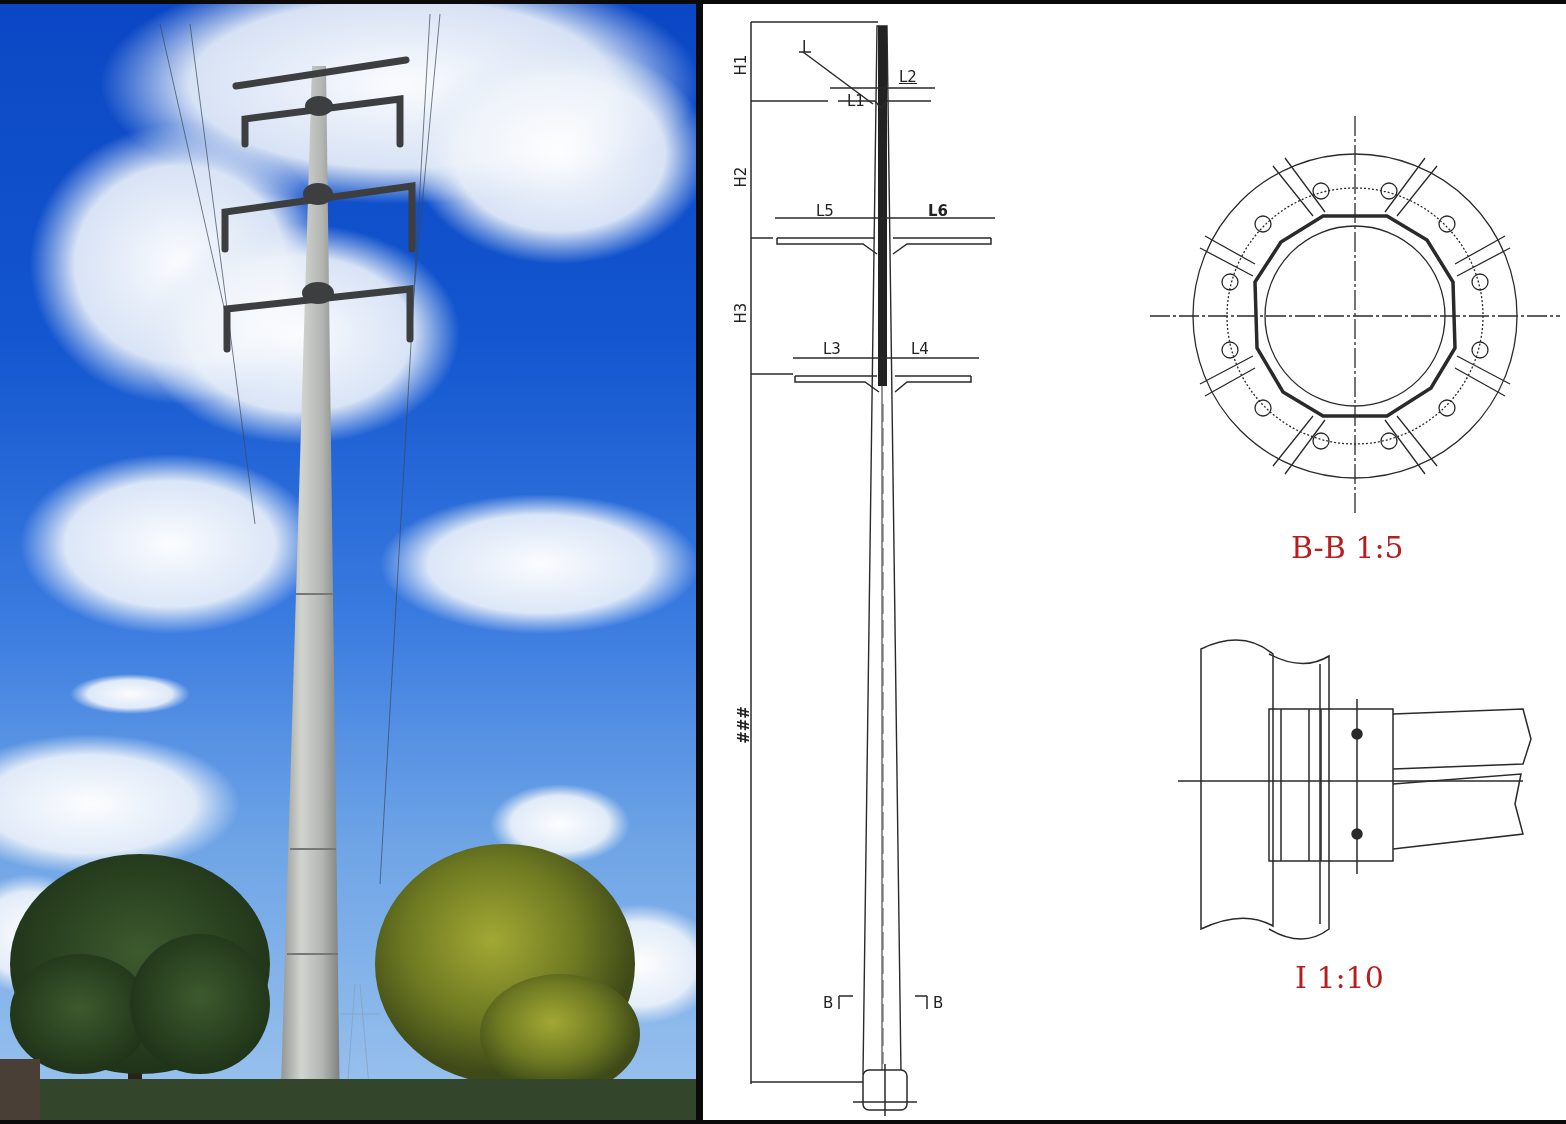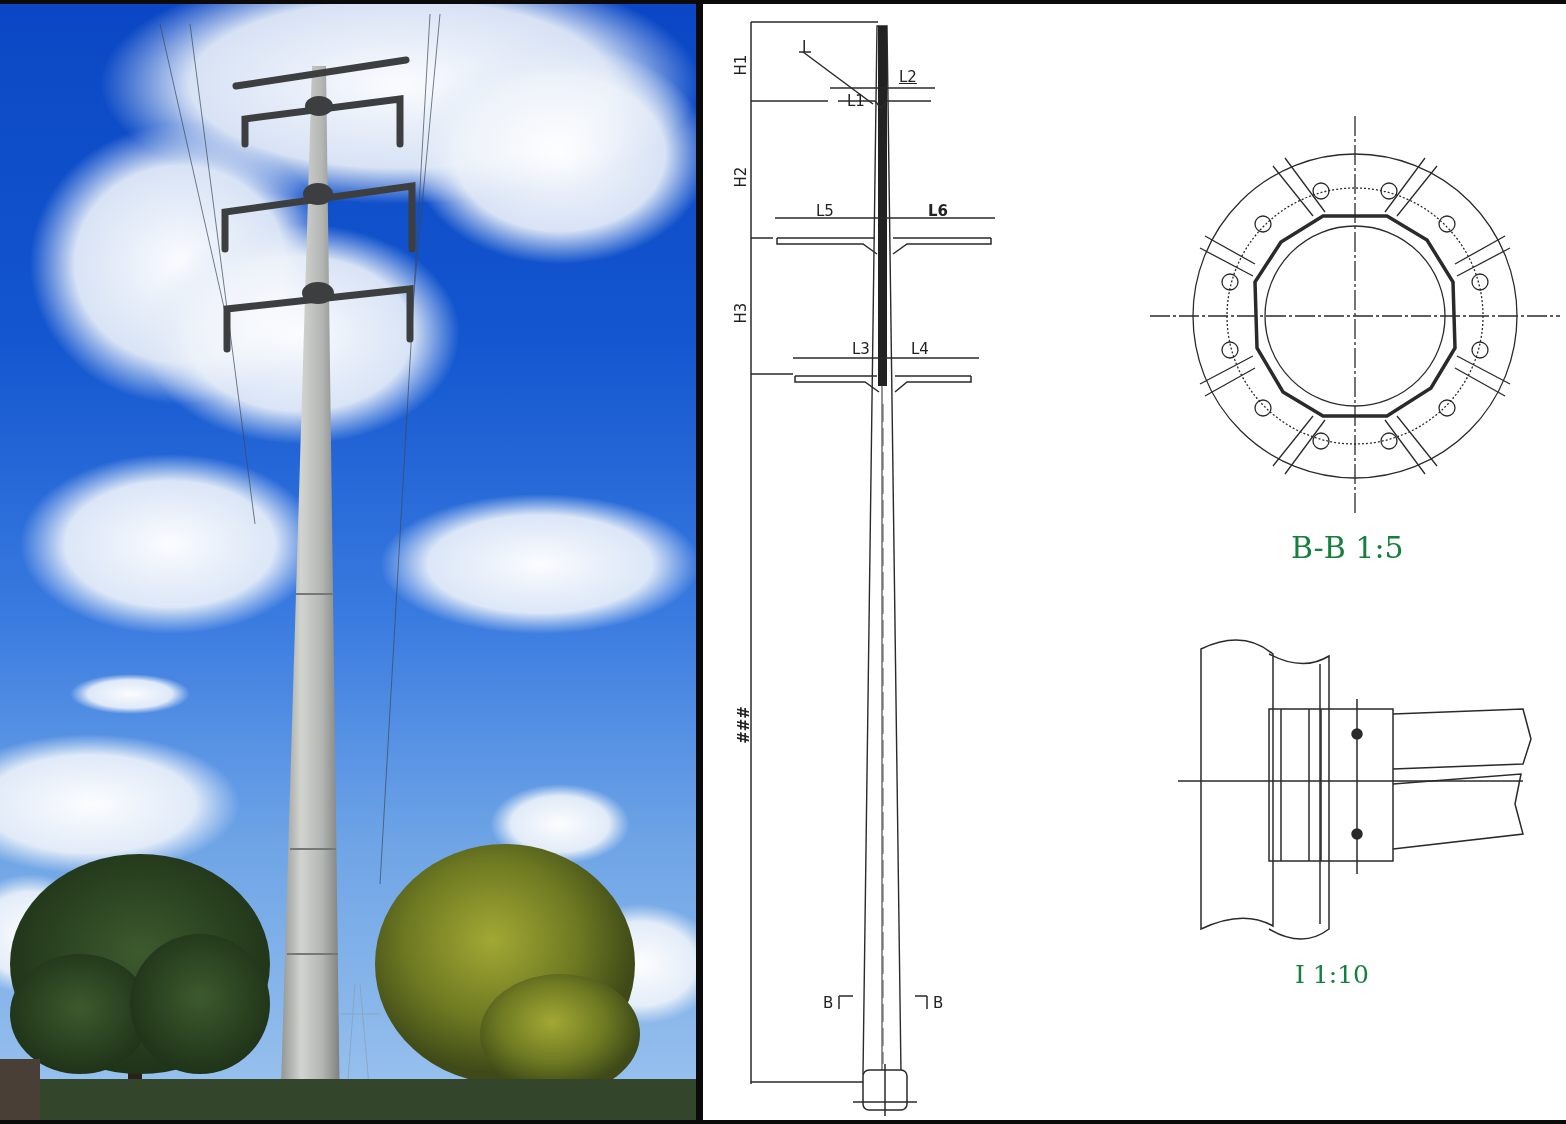--- a/index.html
+++ b/index.html
@@ -2,21 +2,21 @@
 <html><head>
 <meta charset="utf-8">
 <style>
   html,body{margin:0;padding:0;background:#111;}
   body{width:1566px;height:1124px;position:relative;overflow:hidden;font-family:"DejaVu Sans",sans-serif;}
   .frame{position:absolute;left:0;top:0;width:1566px;height:1124px;background:#0a0a0a;}
   .photo{position:absolute;left:0;top:4px;width:696px;height:1116px;overflow:hidden;
     background:linear-gradient(180deg,#0b47c4 0%,#1356cf 30%,#3a7be0 55%,#6ea4e6 75%,#9cc4ee 100%);}
   .drawing{position:absolute;left:703px;top:4px;width:863px;height:1116px;background:#ffffff;overflow:hidden;}
   svg{position:absolute;left:0;top:0;}
-  .label{position:absolute;font-family:"DejaVu Serif",serif;color:#15803d;white-space:nowrap;}
+  .label{position:absolute;font-family:"DejaVu Serif",serif;color:#b91c1c;white-space:nowrap;}
   .lbl-small{font-family:"DejaVu Sans",sans-serif;font-size:15px;color:#222;position:absolute;}
 </style>
 </head>
 <body>
 
 <div class="frame">
 
   <div class="photo">
     <svg width="696" height="1116" viewBox="0 0 696 1116">
       <defs>
@@ -198,22 +198,22 @@
     <div class="lbl-small" style="left:28px;top:52px;transform:rotate(-90deg);">H1</div>
     <div class="lbl-small" style="left:28px;top:164px;transform:rotate(-90deg);">H2</div>
     <div class="lbl-small" style="left:28px;top:300px;transform:rotate(-90deg);">H3</div>
     <div class="lbl-small" style="left:22px;top:712px;transform:rotate(-90deg);font-weight:bold;">###</div>
 
     <div class="lbl-small" style="left:99px;top:34px;">I</div>
     <div class="lbl-small" style="left:144px;top:64px;margin-top:24px;">L1</div>
     <div class="lbl-small" style="left:196px;top:64px;text-decoration:underline;">L2</div>
     <div class="lbl-small" style="left:113px;top:198px;">L5</div>
     <div class="lbl-small" style="left:225px;top:198px;font-weight:bold;">L6</div>
-    <div class="lbl-small" style="left:120px;top:336px;margin-left:29px;">L3</div>
+    <div class="lbl-small" style="left:120px;top:336px;">L3</div>
     <div class="lbl-small" style="left:208px;top:336px;">L4</div>
 
     <div class="lbl-small" style="left:120px;top:990px;">B</div>
     <div class="lbl-small" style="left:230px;top:990px;">B</div>
 
     <div class="label" style="left:588px;top:526px;font-size:30px;">B-B 1:5</div>
-    <div class="label" style="left:592px;top:956px;font-size:25px;">I 1:10</div>
+    <div class="label" style="left:592px;top:956px;font-size:30px;">I 1:10</div>
   </div>
 </div>
 
 </body></html>

